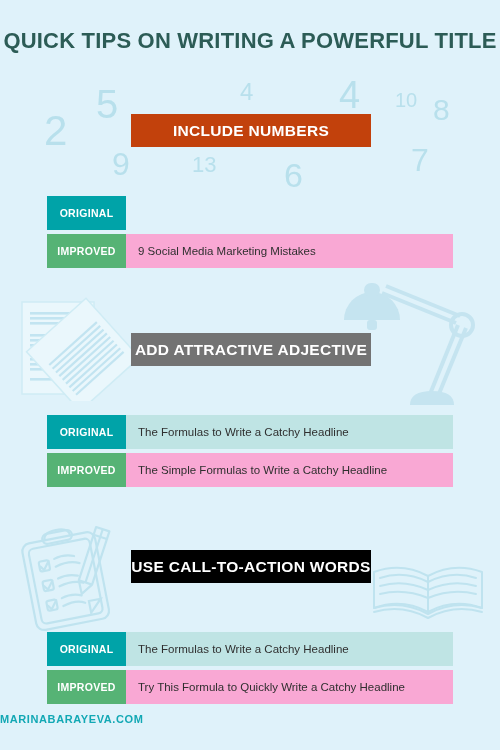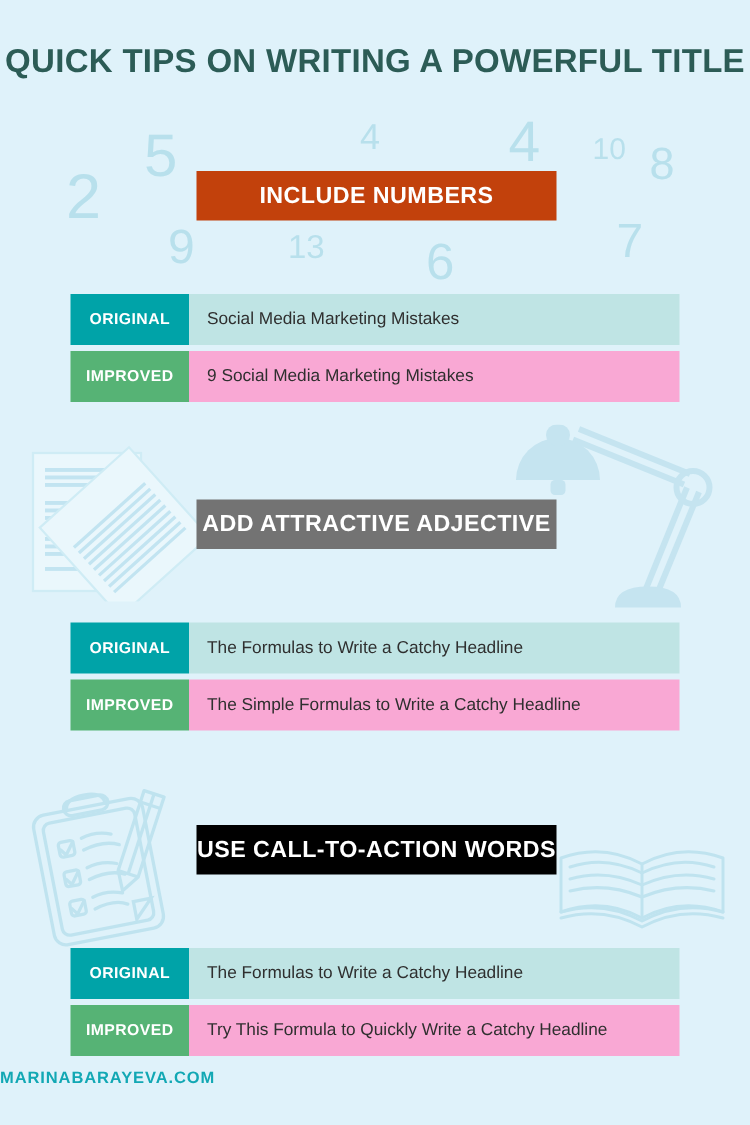--- a/index.html
+++ b/index.html
@@ -152,21 +152,20 @@
     <span class="num" style="left:192px; top:84px; font-size:22px;">13</span>
     <span class="num" style="left:284px; top:88px; font-size:34px;">6</span>
     <span class="num" style="left:411px; top:74px; font-size:32px;">7</span>
   </div>
 
   <div class="banner banner-1">INCLUDE NUMBERS</div>
 
   <div class="rows rows-1">
     <div class="row original">
       <div class="row-label">ORIGINAL</div>
-      <div class="row-text">Social Media Marketing Mistakes</div>
     </div>
     <div class="row improved">
       <div class="row-label">IMPROVED</div>
       <div class="row-text">9 Social Media Marketing Mistakes</div>
     </div>
   </div>
 
   <svg class="ill" style="left:12px; top:296px;" width="130" height="105" viewBox="0 0 130 105">
     <g>
       <rect x="10" y="6" width="72" height="92" fill="#eaf7fc" stroke="#cfecf5" stroke-width="1.5"></rect>

